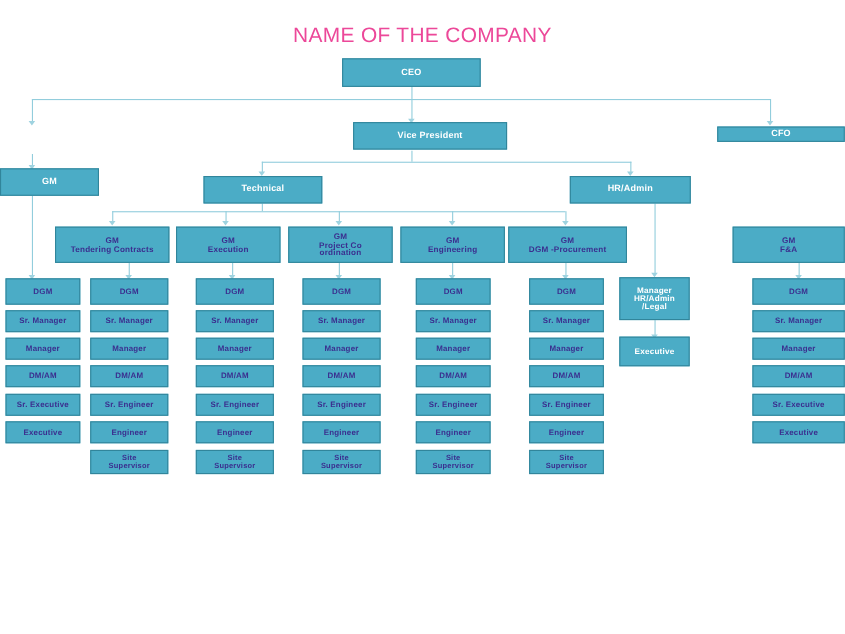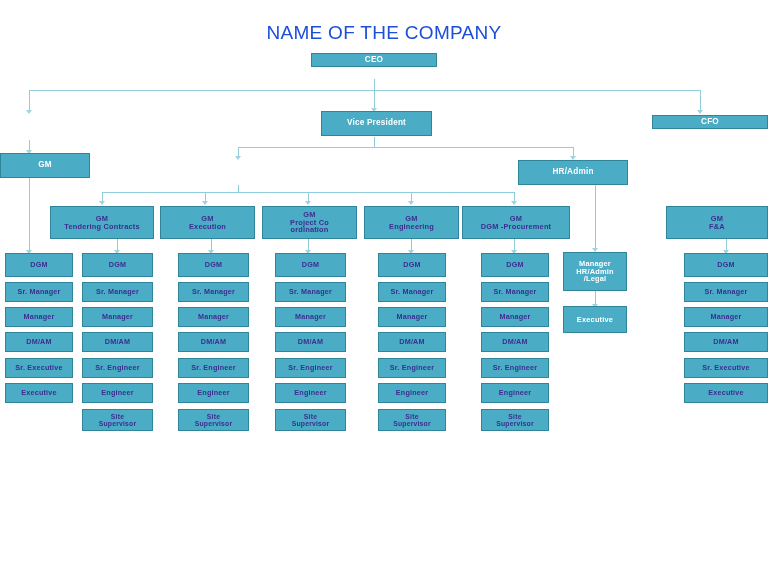--- a/index.html
+++ b/index.html
@@ -5,21 +5,21 @@
   html,body{margin:0;padding:0;}
   body{
     width:768px;height:576px;background:#ffffff;
     font-family:"Liberation Sans",sans-serif;
     overflow:hidden;position:relative;
   }
   #stage{position:absolute;left:0;top:0;width:768px;height:576px;}
 
   .title{
     position:absolute;left:0;top:22px;width:768px;text-align:center;
-    font-size:19px;color:#1d4ed8;letter-spacing:.3px;font-weight:400;
+    font-size:19px;color:#ec4899;letter-spacing:.3px;font-weight:400;
   }
 
   
   .box{
     position:absolute;box-sizing:border-box;
     background:#4BACC6;border:1.6px solid #31859B;
     display:flex;align-items:center;justify-content:center;
     text-align:center;line-height:1.08;
     font-weight:bold;letter-spacing:.2px;
     white-space:pre-line;
@@ -96,26 +96,27 @@
   <div class="arw" style="left:207.7px;top:250px;"></div>
   <div class="ln lnv" style="left:308px;top:239px;height:13px;"></div>
   <div class="arw" style="left:304.7px;top:250px;"></div>
   <div class="ln lnv" style="left:411px;top:239px;height:13px;"></div>
   <div class="arw" style="left:407.7px;top:250px;"></div>
   <div class="ln lnv" style="left:514px;top:239px;height:13px;"></div>
   <div class="arw" style="left:510.7px;top:250px;"></div>
   <div class="ln lnv" style="left:726px;top:239px;height:13px;"></div>
   <div class="arw" style="left:722.7px;top:250px;"></div>
 
-  <div class="box top" style="left:311px;top:53px;width:126px;height:14px;">CEO</div>
+  <div class="box top" style="left:311px;top:53px;width:126px;height:26px;">CEO</div>
 
-  <div class="box top" style="left:321px;top:111px;width:111px;height:25px;">Vice President</div>
+  <div class="box top" style="left:321px;top:111px;width:140px;height:25px;">Vice President</div>
   <div class="box top" style="left:652px;top:115px;width:116px;height:14px;">CFO</div>
 
   <div class="box top" style="left:0px;top:153px;width:90px;height:25px;">GM</div>
+  <div class="box top" style="left:185px;top:160px;width:108px;height:25px;">Technical</div>
   <div class="box top" style="left:518px;top:160px;width:110px;height:25px;">HR/Admin</div>
 
   <div class="box gm" style="left:50px;top:206px;width:104px;height:33px;">GM
 Tendering Contracts</div>
   <div class="box gm" style="left:160px;top:206px;width:95px;height:33px;">GM
 Execution</div>
   <div class="box gm" style="left:262px;top:206px;width:95px;height:33px;">GM
 Project Co
 ordination</div>
   <div class="box gm" style="left:364px;top:206px;width:95px;height:33px;">GM

